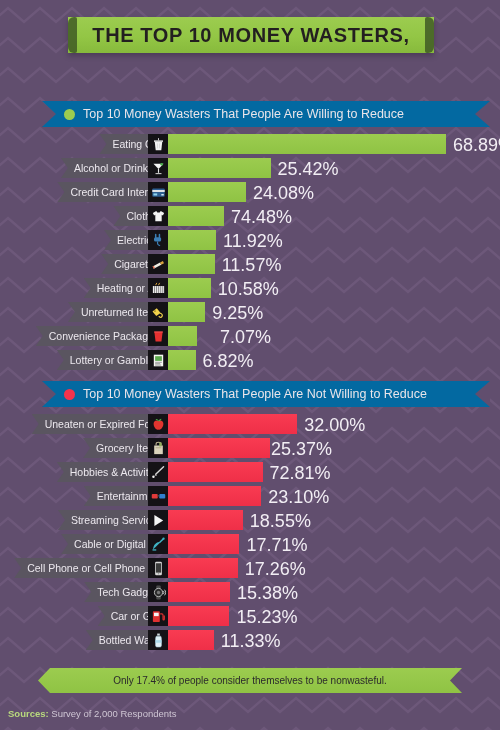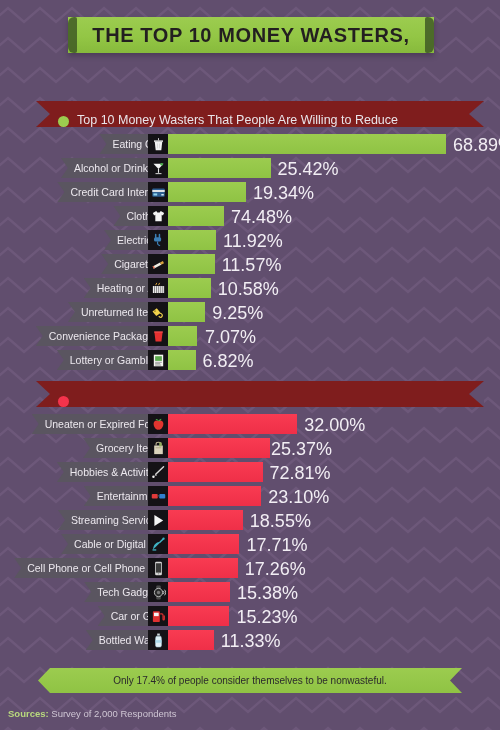--- a/index.html
+++ b/index.html
@@ -70,26 +70,26 @@
     white-space: nowrap;
     padding: 0 14px;
     text-transform: uppercase;
   }
   .title-row.r1 .title-band { left: 68px; width: 366px; }
   .title-row.r2 .title-band { left: 68px; width: 366px; }
 
   
   .section-head {
     position: absolute;
-    left: 36px;
+    left: 42px;
     width: 448px;
     height: 26px;
-    background: #7f1d1d;
+    background: #0369a1;
     display: flex;
-    align-items: flex-end;
+    align-items: center;
     clip-path: polygon(0 0, 100% 0, 100% 100%, 0 100%, 14px 50%);
     box-shadow: 0 2px 4px rgba(30,18,40,0.35);
   }
   .section-head .notch-r {
     position: absolute;
     right: 0; top: 0;
     width: 15px; height: 26px;
     background: #614e6e;
     clip-path: polygon(100% 0, 100% 100%, 0 50%);
   }
@@ -249,21 +249,21 @@
         </div>
         <div class="iconbox">
           <svg width="15" height="15" viewBox="0 0 16 16">
             <rect x="1.4" y="3.6" width="13.2" height="8.8" rx="1" fill="#2d5f91"></rect>
             <rect x="1.4" y="5.4" width="13.2" height="2" fill="#eaeaea"></rect>
             <rect x="2.6" y="9" width="4" height="2.2" fill="#8fd4ef"></rect>
             <rect x="11" y="9.6" width="2.6" height="1.6" fill="#cfe6f2"></rect>
           </svg>
         </div>
         <div class="bar green" style="width: 78.045px;"></div>
-        <span class="val" style="left: 253.045px;">19.34%</span>
+        <span class="val" style="left: 253.045px;">24.08%</span>
       </div>
       <div class="row">
         <div class="tag">
           <span class="tag-text">Clothes</span>
         </div>
         <div class="iconbox">
           <svg width="15" height="15" viewBox="0 0 16 16">
             <path d="M5.6 2.2L2 4.2l1.3 2.6 1.3-.6V13h6.8V6.2l1.3.6L14 4.2l-3.6-2-1.2 1.4h-2.4z" fill="#f4f4f4"></path>
           </svg>
         </div>
@@ -338,21 +338,21 @@
         <div class="tag">
           <span class="tag-text">Convenience Packaging</span>
         </div>
         <div class="iconbox">
           <svg width="15" height="15" viewBox="0 0 16 16">
             <path d="M3.6 3h8.8l-1.3 10.2H4.9z" fill="#e53030"></path>
             <rect x="3.4" y="2.6" width="9.2" height="1.2" fill="#f05050"></rect>
           </svg>
         </div>
         <div class="bar green" style="width: 28.5304px;"></div>
-        <span class="val" style="left: 205px;">7.07%</span>
+        <span class="val" style="left: 220px;">7.07%</span>
       </div>
       <div class="row">
         <div class="tag">
           <span class="tag-text">Lottery or Gambling</span>
         </div>
         <div class="iconbox">
           <svg width="15" height="15" viewBox="0 0 16 16">
             <rect x="3" y="1.8" width="10" height="12.4" fill="#f6f6f2"></rect>
             <rect x="4.4" y="3.4" width="7.2" height="5" fill="#5ca84e"></rect>
             <g fill="#8e8e8e">
@@ -362,20 +362,21 @@
             </g>
           </svg>
         </div>
         <div class="bar green" style="width: 27.5216px;"></div>
         <span class="val" style="left: 202.522px;">6.82%</span>
       </div>
     </div>
 
   <div class="section-head" style="top:381px">
     <span class="dot red"></span>
+    <span class="section-title">Top 10 Money Wasters That People Are Not Willing to Reduce</span>
     <span class="notch-r"></span>
   </div>
 
   <div class="chart" id="chart1" style="top:414px">
       <div class="row">
         <div class="tag">
           <span class="tag-text">Uneaten or Expired Food</span>
         </div>
         <div class="iconbox">
           <svg width="15" height="15" viewBox="0 0 16 16">

